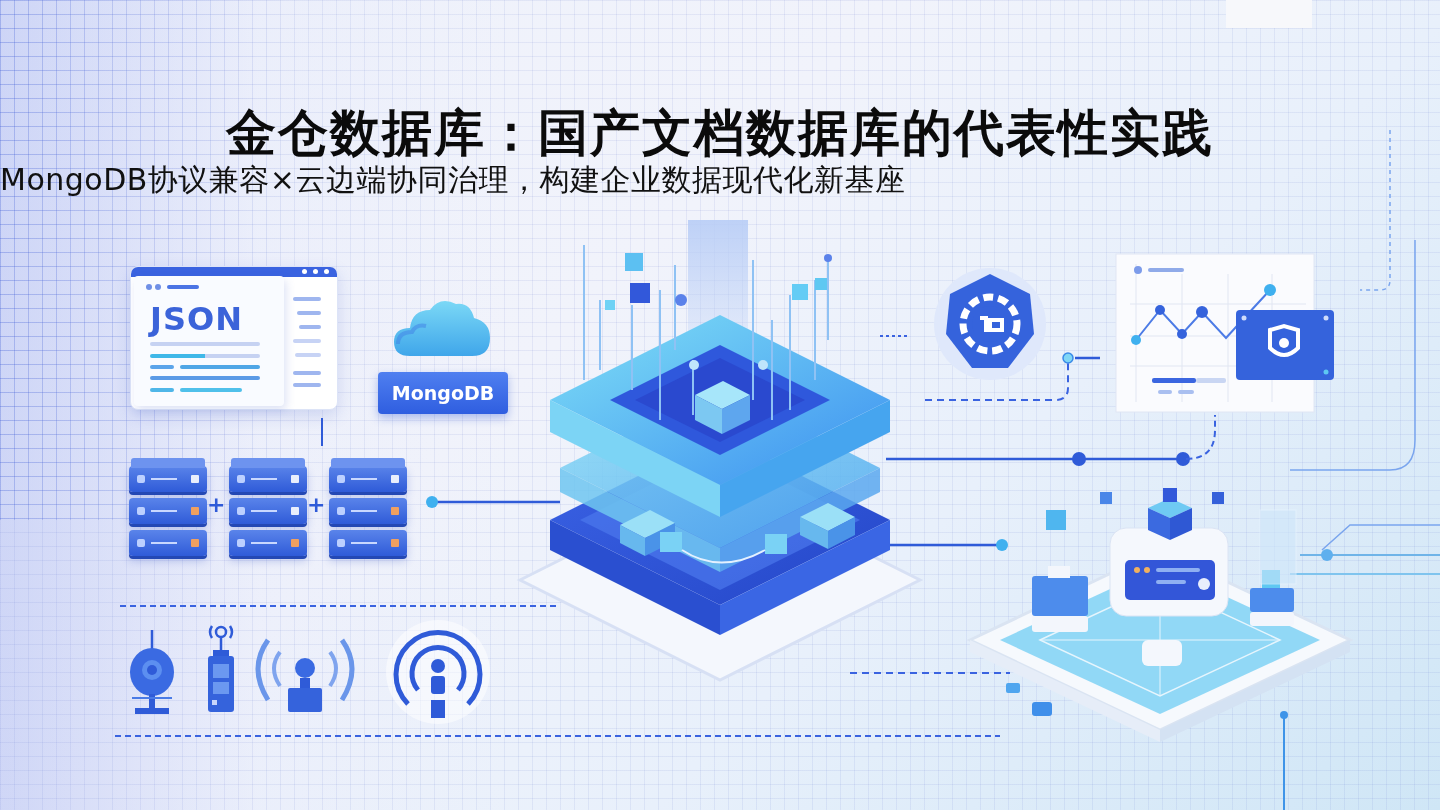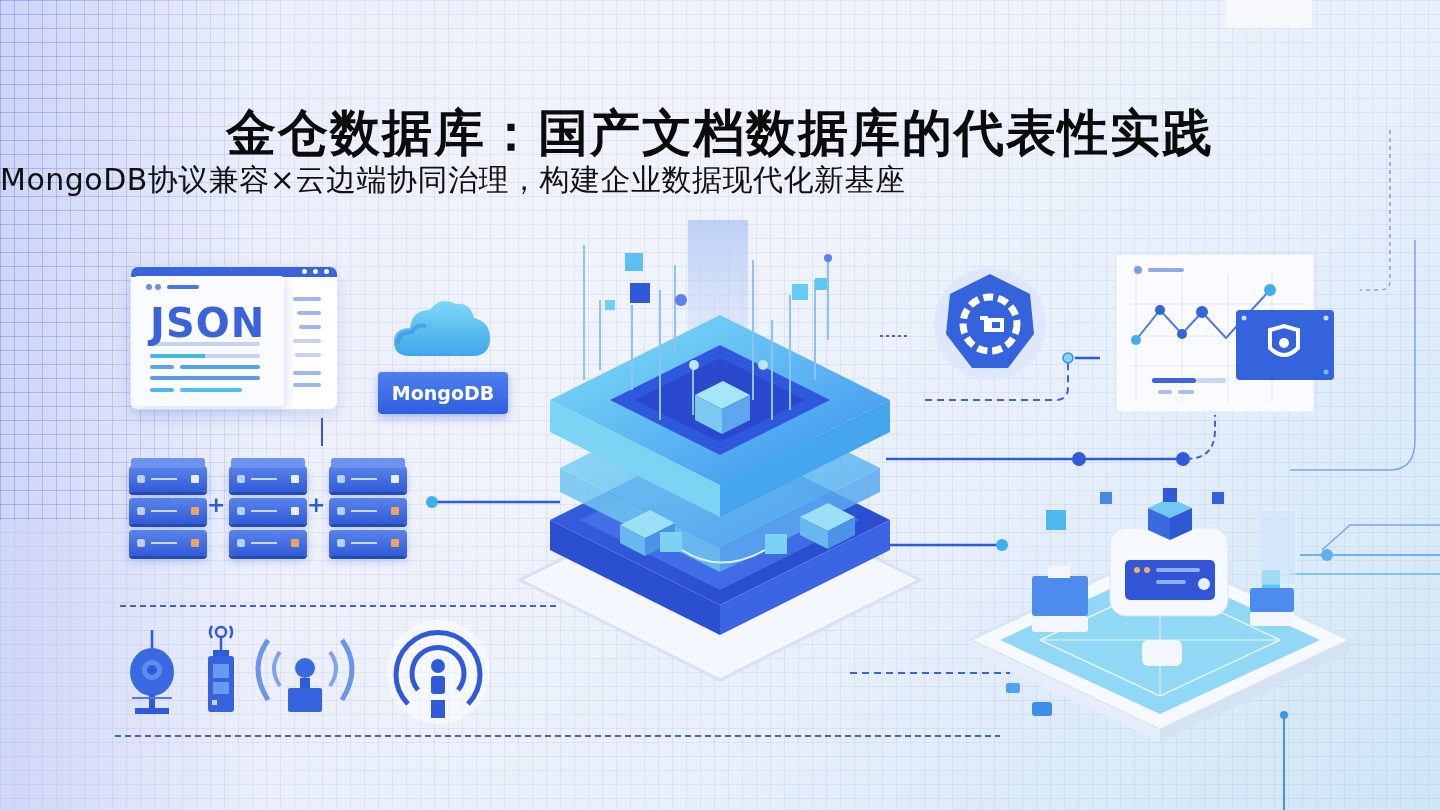--- a/index.html
+++ b/index.html
@@ -42,21 +42,21 @@
   svg{overflow:visible}
 
   
   .json-win{position:absolute;left:130px;top:266px;width:208px;height:144px;border-radius:8px;background:#fff;
     box-shadow:0 6px 16px rgba(60,90,200,0.18);overflow:hidden;border:1px solid #dde4f7}
   .json-win .bar{height:10px;background:#3a63e0;position:relative}
   .json-win .dots{position:absolute;right:8px;top:2px;display:flex;gap:6px}
   .json-win .dots i{width:5px;height:5px;border-radius:50%;background:#fff;display:block}
   .json-page{position:absolute;left:134px;top:276px;width:150px;height:130px;background:#f9fbff;border-radius:4px;
     box-shadow:2px 4px 10px rgba(60,90,200,0.18)}
-  .json-label{position:absolute;left:150px;top:300px;font-family:"DejaVu Sans",sans-serif;font-weight:bold;font-size:40px;color:#3b63d9;letter-spacing:1px}
+  .json-label{position:absolute;left:150px;top:300px;font-family:"DejaVu Sans",sans-serif;font-weight:bold;font-size:32px;color:#3b63d9;letter-spacing:1px}
   .line{position:absolute;height:4px;border-radius:2px}
 
   .mongo-badge{position:absolute;left:378px;top:372px;width:130px;height:42px;border-radius:4px;
     background:linear-gradient(180deg,#4f7ff0,#2f5ee0);color:#fff;font-weight:bold;font-size:19px;
     display:flex;align-items:center;justify-content:center;box-shadow:0 4px 10px rgba(40,80,210,0.35)}
 
   .server-stack{position:absolute;width:78px}
   .server{height:26px;margin-bottom:6px;border-radius:4px;background:linear-gradient(180deg,#5a84ea,#2f5bd8);
     box-shadow:0 3px 0 #2448b4, 0 5px 8px rgba(40,70,190,0.25);position:relative}
   .server:first-child::before{content:"";position:absolute;left:2px;right:2px;top:-8px;height:10px;border-radius:3px 3px 0 0;background:#6d93ef}

